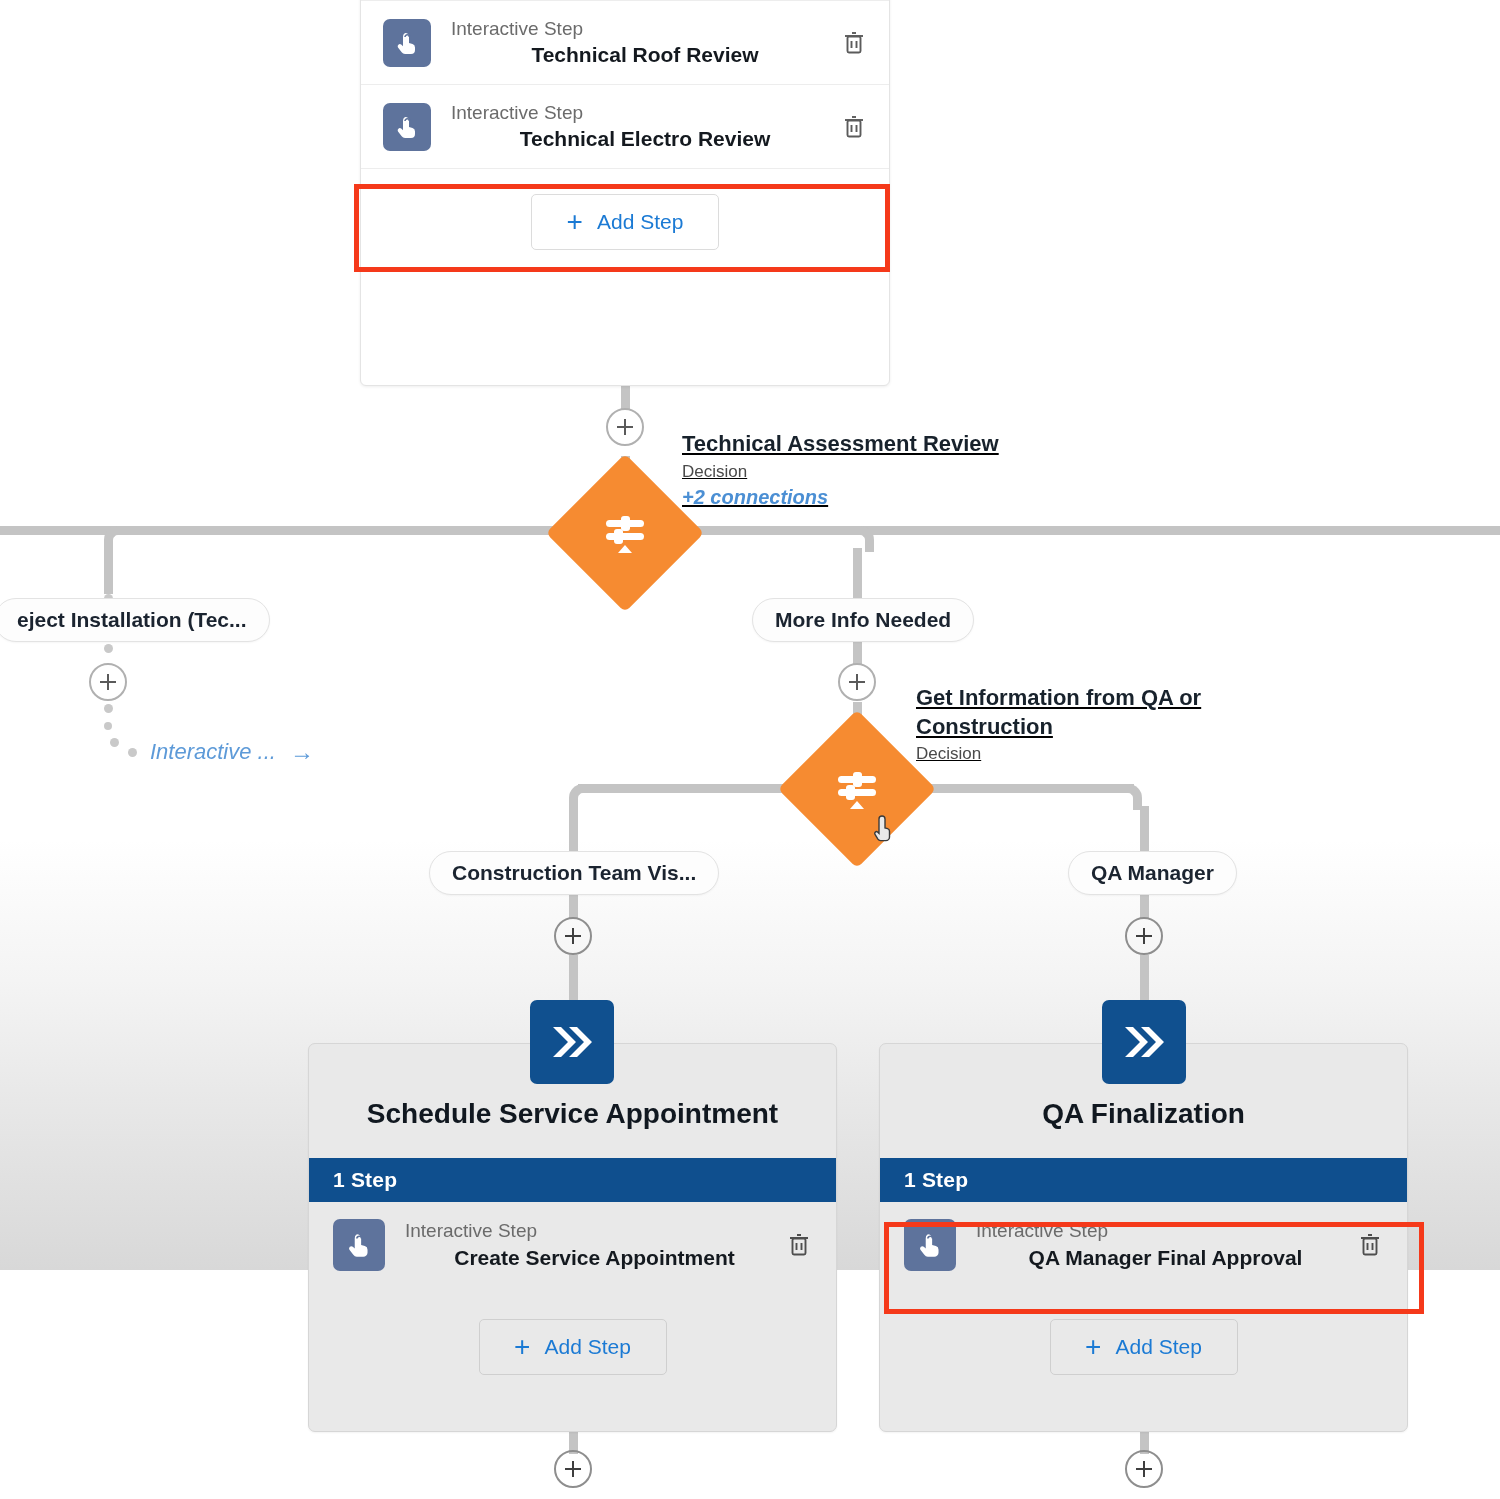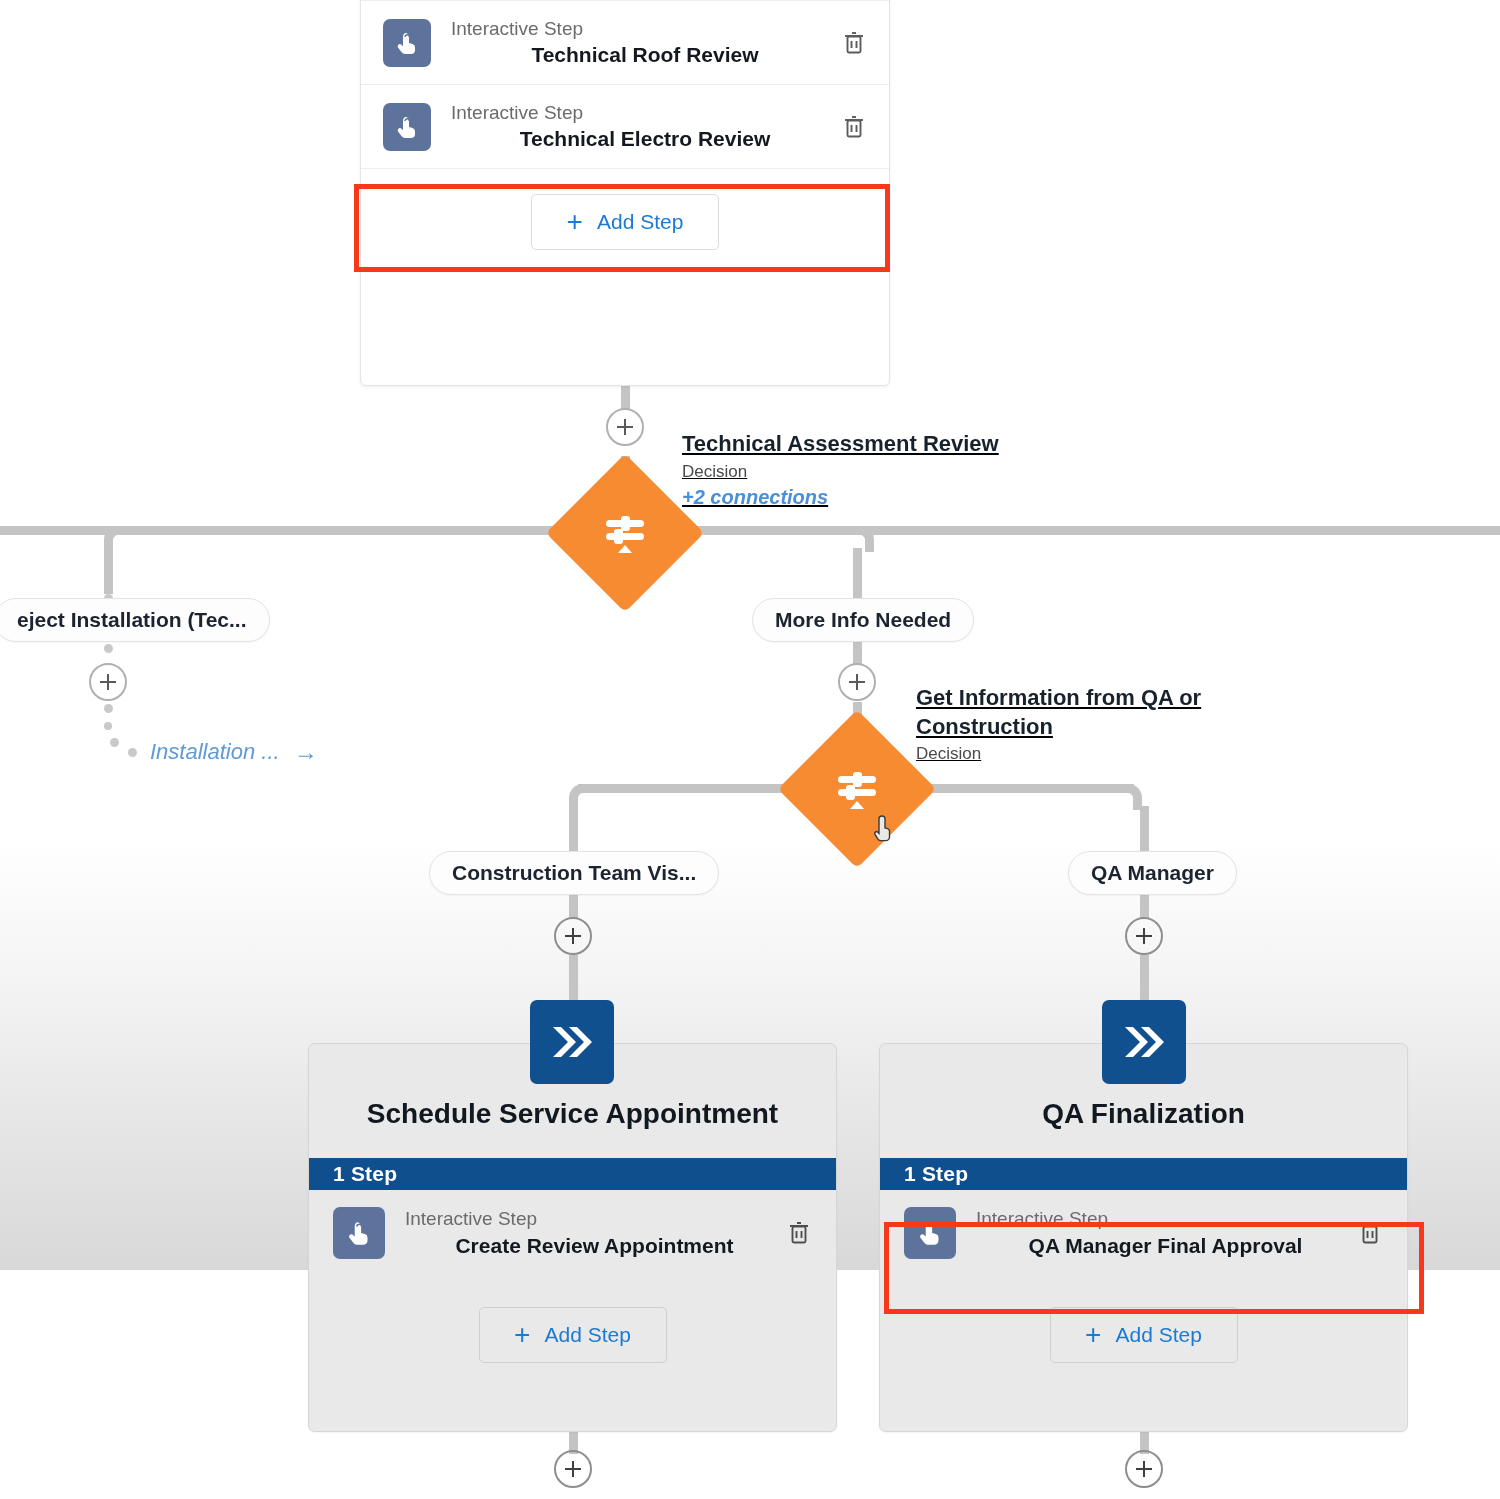--- a/index.html
+++ b/index.html
@@ -182,21 +182,21 @@
   }
   .stage-title {
     text-align: center;
     font-size: 28px; font-weight: bold; color: #111820;
     padding: 54px 16px 28px;
   }
   .stage-stepbar {
     background: #0f4f8e;
     color: #ffffff;
     font-size: 21px; font-weight: bold;
-    padding: 4px 24px;
+    padding: 10px 24px;
     letter-spacing: .2px;
   }
   .stage-card .step-row {
     background: transparent;
     border-bottom: none;
     height: 86px;
     padding: 0 22px 0 24px;
   }
   .stage-card .step-icon { width: 52px; height: 52px; flex: 0 0 52px; }
   .stage-card .addstep-wrap { height: 118px; }
@@ -360,21 +360,21 @@
   </div>
 
   <div class="pill" style="left:-6px; top:598px;">
     <span>eject Installation (Tec...</span>
   </div>
   <div class="pill" style="left:752px; top:598px;">
     <span>More Info Needed</span>
   </div>
 
   <div class="goto-link" style="left:150px; top:738px;">
-    <span>Installation ...</span>
+    <span>Interactive ...</span>
     <span style="font-style:normal; font-size:24px;">→</span>
   </div>
 
   <div class="diamond" style="left:801px; top:733px;"></div>
   <div class="diamond-ic" style="left:801px; top:733px;">
     <svg width="62" height="62" viewBox="0 0 62 62">
       <rect x="12" y="18" width="38" height="7" rx="3.5" fill="#ffffff"></rect>
       <rect x="27" y="14" width="9" height="15" rx="3" fill="#ffffff"></rect>
       <rect x="12" y="31" width="38" height="7" rx="3.5" fill="#ffffff"></rect>
       <rect x="20" y="27" width="9" height="15" rx="3" fill="#ffffff"></rect>
@@ -404,21 +404,21 @@
     <div class="stage-stepbar">1 Step</div>
     <div class="step-row">
       <div class="step-icon">
         <svg width="32" height="32" viewBox="0 0 30 30">
           <path d="M13 5 a4 4 0 0 1 4 4 v6 l3.5 1 a3.5 3.5 0 0 1 2.5 3.4 V22 a4 4 0 0 1 -4 4 h-6 a4 4 0 0 1 -3.3 -1.8 L6 19.5 a2.2 2.2 0 0 1 3.2 -2.9 L11 18.2 V9 a4 4 0 0 1 2 -4 z" fill="#ffffff"></path>
           <path d="M13 9 a2.2 2.2 0 1 1 4.4 0" fill="none" stroke="#5e739c" stroke-width="1.6"></path>
         </svg>
       </div>
       <div class="step-texts">
         <div class="step-type">Interactive Step</div>
-        <div class="step-name">Create Review Appointment</div>
+        <div class="step-name">Create Service Appointment</div>
       </div>
       <div class="trash-btn">
         <svg width="24" height="26" viewBox="0 0 24 26" fill="none" stroke="#4e4e4e" stroke-width="1.9">
           <path d="M3 6 H21"></path>
             <path d="M10 3 H14"></path>
           <rect x="5.5" y="6.5" width="13" height="16" rx="1.5"></rect>
           <path d="M9.5 11 V18 M14.5 11 V18"></path>
         </svg>
       </div>
     </div>

